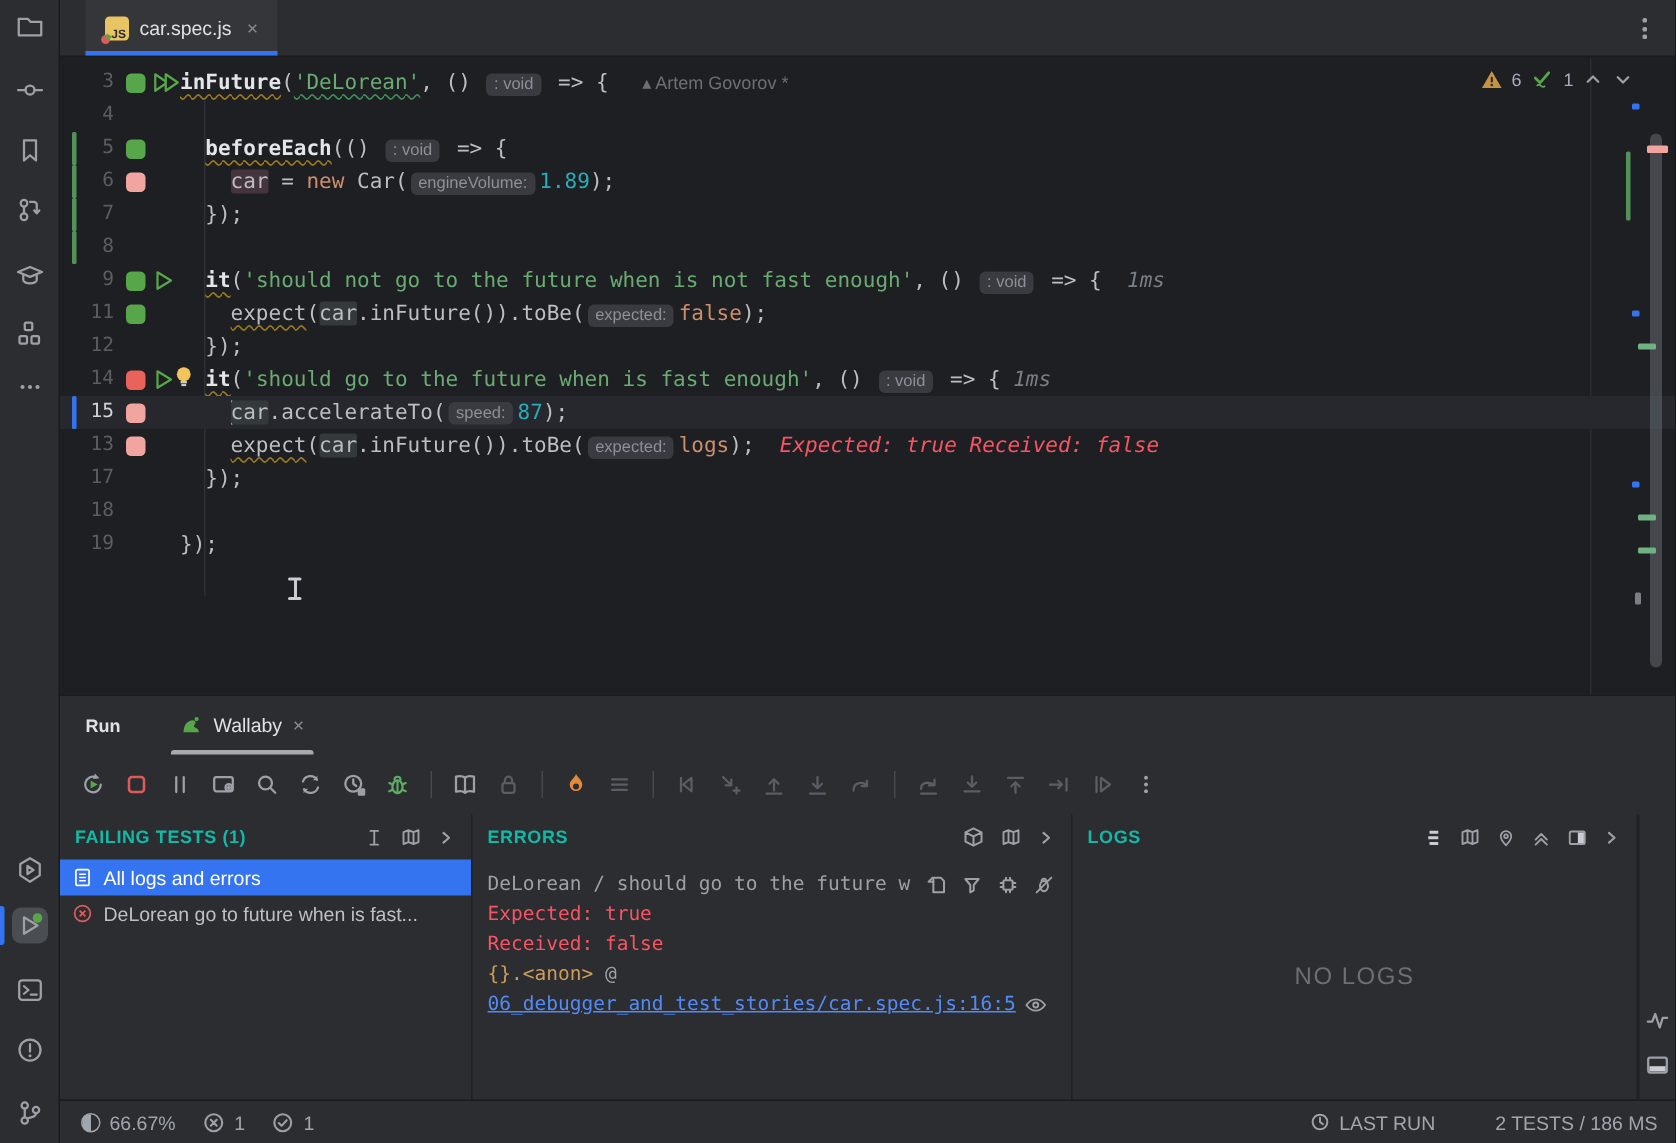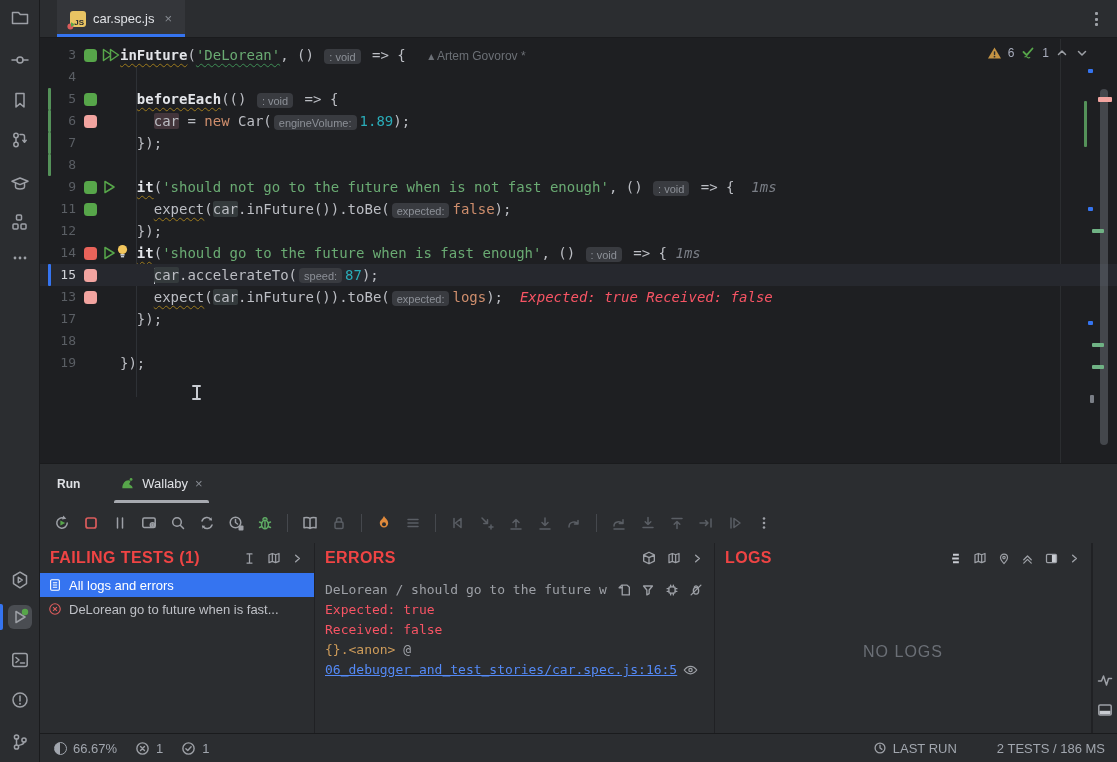--- a/index.html
+++ b/index.html
@@ -75,21 +75,21 @@
   .run-title{ display:flex; align-items:center; padding-left:17px; font-size:12px; font-weight:bold; color:#DFE1E5; }
   .w-tab{ position:relative; margin-left:30px; display:flex; align-items:center; gap:7px; padding:0 10px; }
   .w-tab .wul{ position:absolute; left:4px; right:4px; bottom:0; height:3px; background:#A7AAB0; border-radius:2px 2px 0 0; }
   .w-label{ font-size:13px; color:#DFE1E5; }
   .w-close{ color:#878B92; font-size:13px; }
   .run-toolbar{ height:40px; display:flex; align-items:center; padding-left:12px; gap:9px; }
   .tb{ width:20px; height:20px; display:flex; align-items:center; justify-content:center; border-radius:4px; }
   .tsep{ width:1px; height:18px; background:#45484D; margin:0 3px; }
   .panels{ position:absolute; left:0; right:0; top:79px; bottom:0; display:flex; }
   .panel{ position:relative; border-right:1px solid #202124; }
-  .panel-h{ height:30px; display:flex; align-items:center; padding:0 10px; font-size:16px; font-weight:bold; letter-spacing:.4px; color:#ef4444; }
+  .panel-h{ height:30px; display:flex; align-items:center; padding:0 10px; font-size:12px; font-weight:bold; letter-spacing:.4px; color:#14b8a6; }
   .panel-h .ph-icons{ margin-left:auto; display:flex; align-items:center; gap:9px; }
   .p-ft{ width:275px; } .p-err{ width:400px; } .p-logs{ flex:1; } 
   .rstripe{ width:25px; border-left:1px solid #202124; display:flex; flex-direction:column; justify-content:flex-end; align-items:center; gap:12px; padding-bottom:14px; }
   .ft-item{ display:flex; align-items:center; gap:7px; height:24px; padding:0 8px; font-size:13px; color:#BEC0C6; }
   .ft-item.sel{ background:var(--accent,#3574F0); color:#FFFFFF; }
   .err-body{ padding:7px 10px; font-family:"DejaVu Sans Mono",monospace; font-size:13px; line-height:20px; }
   .err-row1{ display:flex; align-items:center; gap:8px; color:#9DA0A6; }
   .err-row1 .path{ flex:1; white-space:nowrap; overflow:hidden; }
   .err-red{ color:var(--error,#F75464); }
   .err-anon{ color:#CE9C5A; } .err-at{ color:#9DA0A6; }

